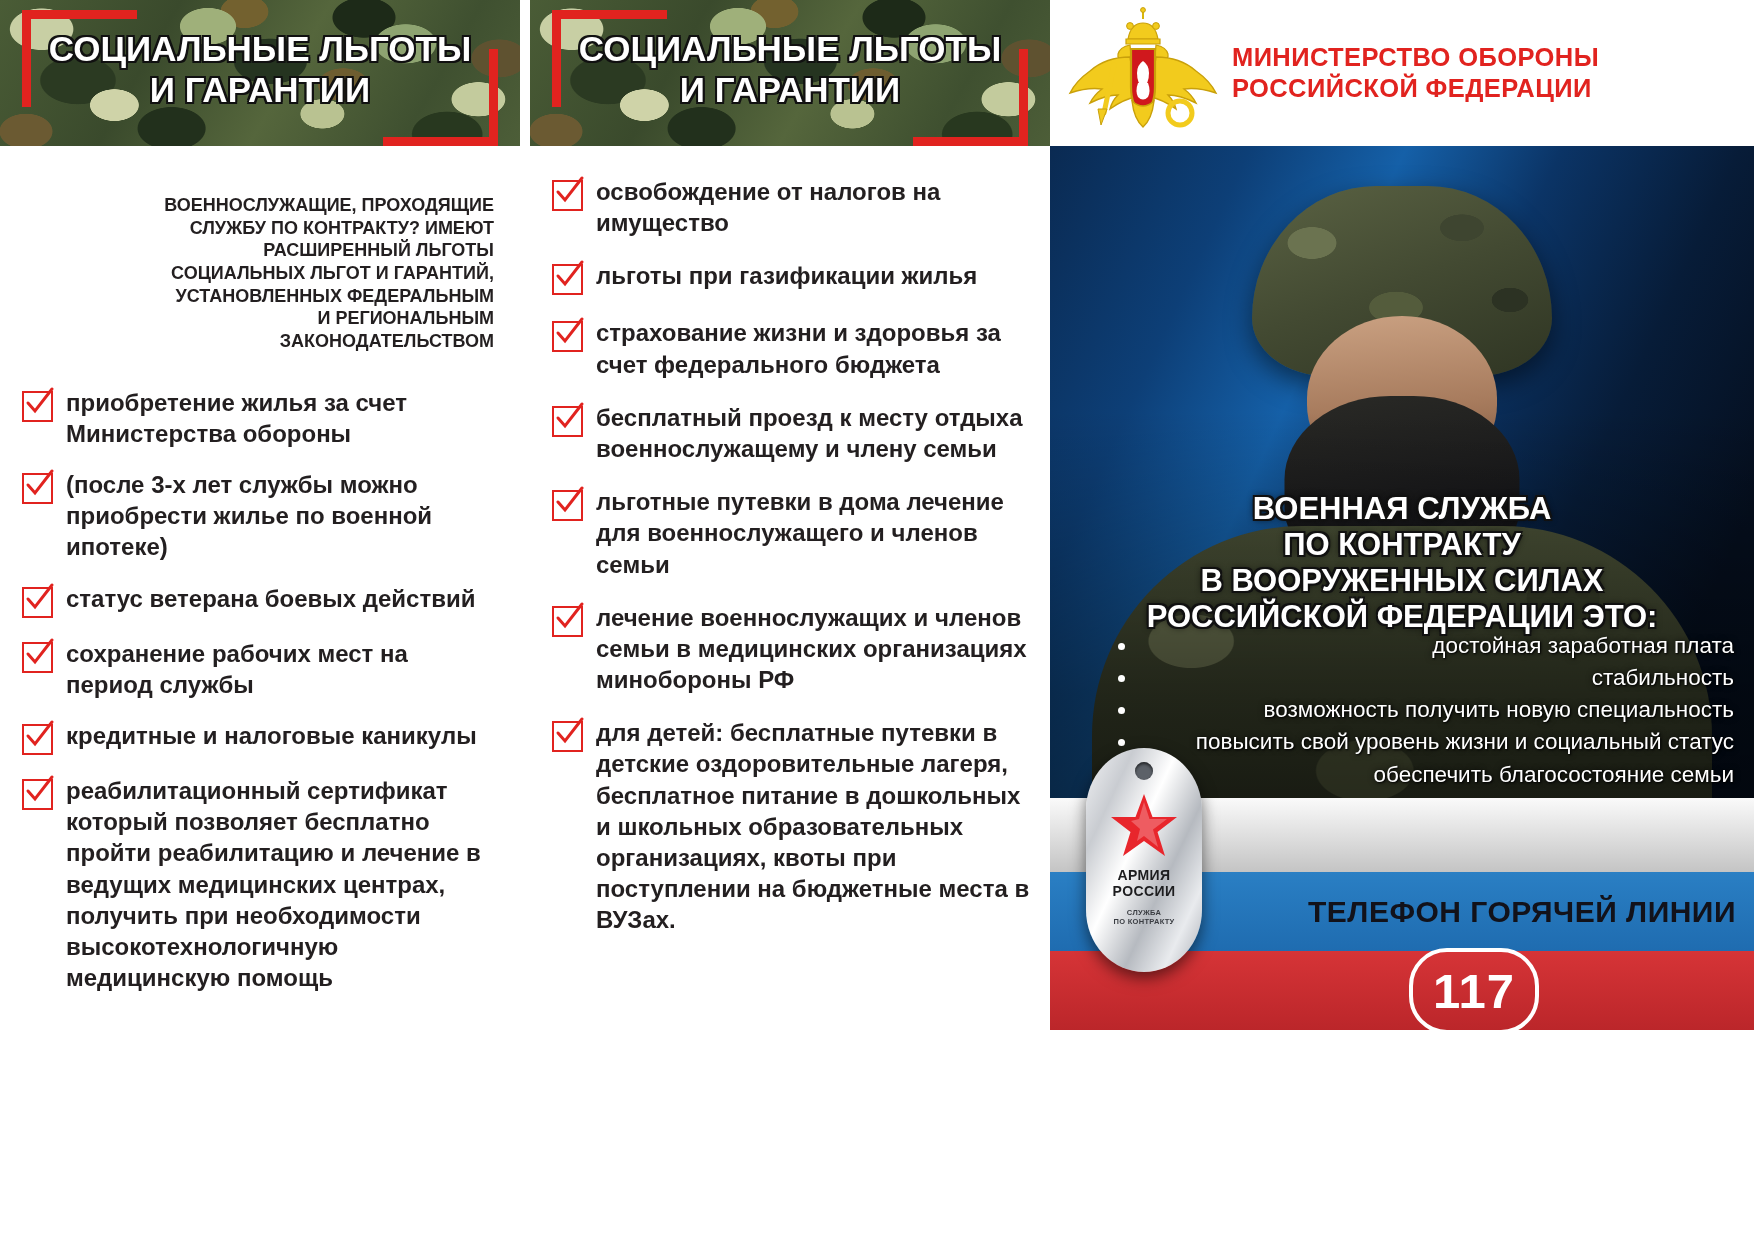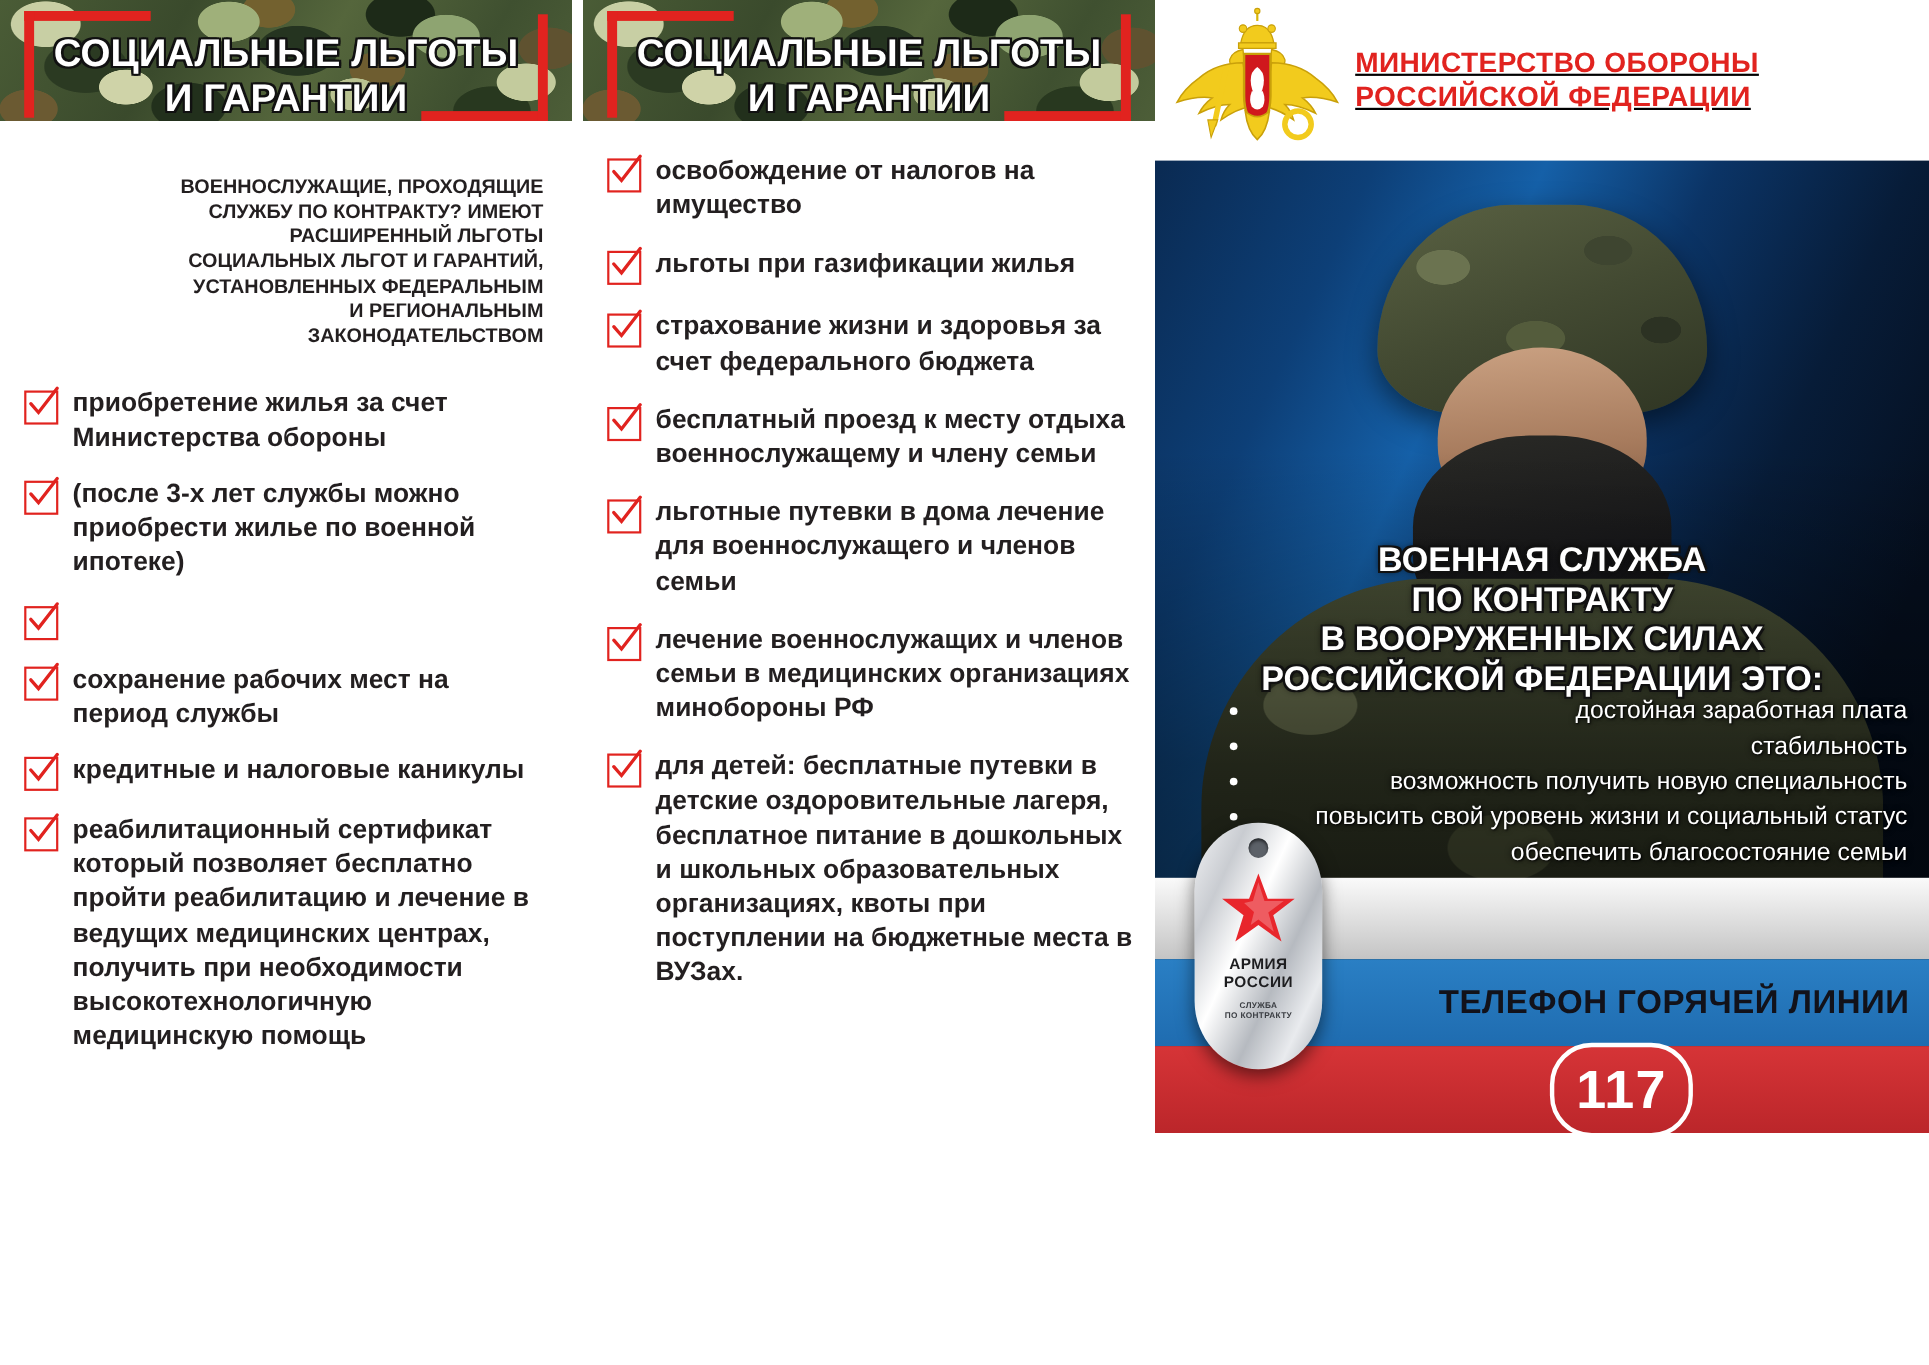--- a/index.html
+++ b/index.html
@@ -8,26 +8,26 @@
     background:#ffffff;
     font-family:"Liberation Sans", sans-serif;
     overflow:hidden;
     position:relative;
   }
   .page{position:relative;width:1754px;height:1241px;display:flex;}
 
   
   .col-left{width:520px;position:relative;}
   .col-mid{width:520px;position:relative;margin-left:10px;}
-  .col-right{width:704px;position:relative;text-decoration:underline;}
+  .col-right{width:704px;position:relative;}
 
   
   .camo-header{
     position:relative;
-    height:110px;
+    height:146px;
     overflow:hidden;
     background-color:#3c4a2e;
     background-image:
       radial-gradient(ellipse 52px 34px at 8% 20%, #c8cfa4 0%, #c8cfa4 60%, transparent 62%),
       radial-gradient(ellipse 40px 26px at 22% 72%, #cfd3a8 0%, #cfd3a8 60%, transparent 62%),
       radial-gradient(ellipse 46px 30px at 40% 18%, #9fb07a 0%, #9fb07a 60%, transparent 62%),
       radial-gradient(ellipse 36px 24px at 62% 78%, #b9c291 0%, #b9c291 60%, transparent 62%),
       radial-gradient(ellipse 50px 32px at 78% 30%, #8ea471 0%, #8ea471 60%, transparent 62%),
       radial-gradient(ellipse 44px 28px at 92% 68%, #c3cb9d 0%, #c3cb9d 60%, transparent 62%),
       radial-gradient(ellipse 60px 38px at 15% 55%, #2b3a22 0%, #2b3a22 62%, transparent 64%),
@@ -272,20 +272,21 @@
             </svg>
         </div>
         <div class="check-text">(после 3-х лет службы можно приобрести жилье по военной ипотеке)</div>
       </div>
       <div class="check-item">
         <div class="check-box">
           <svg width="34" height="34" viewBox="0 0 34 34">
               <path d="M6 17 L13 25 L30 3" stroke="#e1231f" stroke-width="3" fill="none" stroke-linecap="round"></path>
             </svg>
         </div>
+        <div class="check-text">статус ветерана боевых действий</div>
       </div>
       <div class="check-item">
         <div class="check-box">
           <svg width="34" height="34" viewBox="0 0 34 34">
               <path d="M6 17 L13 25 L30 3" stroke="#e1231f" stroke-width="3" fill="none" stroke-linecap="round"></path>
             </svg>
         </div>
         <div class="check-text">сохранение рабочих мест на период службы</div>
       </div>
       <div class="check-item">

